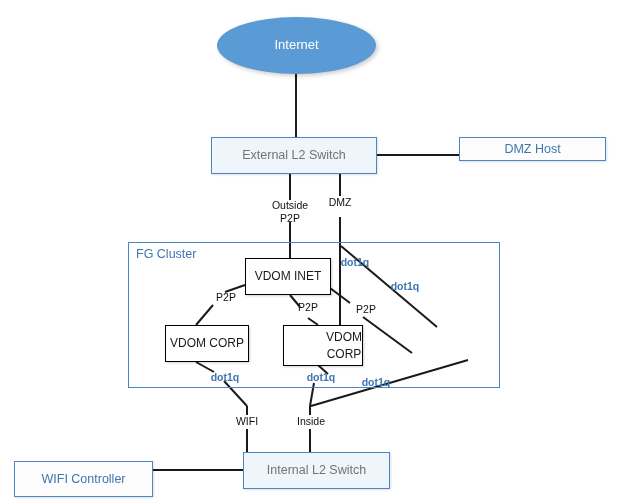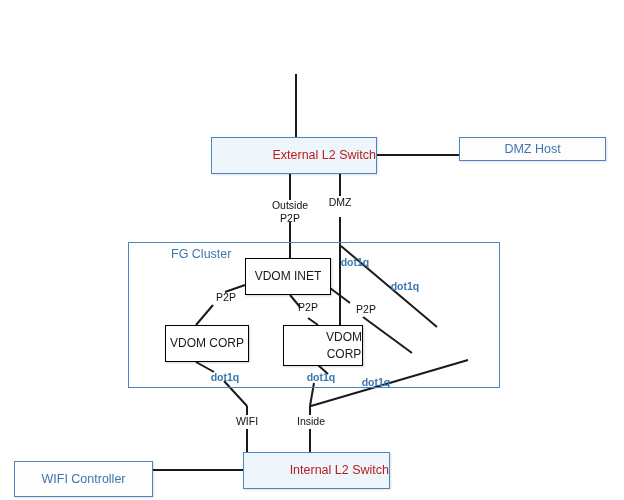--- a/index.html
+++ b/index.html
@@ -29,24 +29,23 @@
     display: flex;
     align-items: center;
     justify-content: center;
     text-align: center;
     line-height: 1.15;
   }
   
   .box-blue {
     background: #eef5fb;
     border: 1px solid #4a86c5;
-    color: #b91c1c;
+    color: #737373;
     font-size: 12.5px;
     box-shadow: 1px 1px 2px rgba(0,0,0,0.12);
-    justify-content: flex-end;
   }
   
   .box-white {
     background: #fdfdfd;
     border: 1px solid #4a86c5;
     color: #3d76b0;
     font-size: 12.5px;
     box-shadow: 1px 1px 2px rgba(0,0,0,0.12);
   }
   
@@ -132,31 +131,34 @@
       <line x1="314" y1="383" x2="310" y2="406"></line>
       <line x1="310" y1="406" x2="310" y2="415"></line>
       <line x1="310" y1="429" x2="310" y2="452"></line>
 
       <line x1="468" y1="360" x2="311" y2="406"></line>
 
       <line x1="153" y1="470" x2="243" y2="470"></line>
     </g>
   </svg>
 
+  <div class="node ellipse-blue" style="left:217px; top:17px; width:159px; height:57px;">
+    <span>Internet</span>
+  </div>
 
   <div class="node box-blue" style="left:211px; top:137px; width:166px; height:37px;">
     <span>External L2 Switch</span>
   </div>
 
   <div class="node box-white" style="left:459px; top:137px; width:147px; height:24px;">
     <span>DMZ Host</span>
   </div>
 
   <div class="container-box" style="left:128px; top:242px; width:372px; height:146px;"></div>
-  <div class="container-label" style="left:136px; top:247px;margin-left:35px;">FG Cluster</div>
+  <div class="container-label" style="left:136px; top:247px;">FG Cluster</div>
 
   <div class="node box-vdom" style="left:245px; top:258px; width:86px; height:37px;">
     <span>VDOM INET</span>
   </div>
 
   <div class="node box-vdom" style="left:165px; top:325px; width:84px; height:37px;">
     <span>VDOM CORP</span>
   </div>
 
   <div class="node box-vdom" style="left:283px; top:325px; width:80px; height:41px;justify-content:flex-end;">

